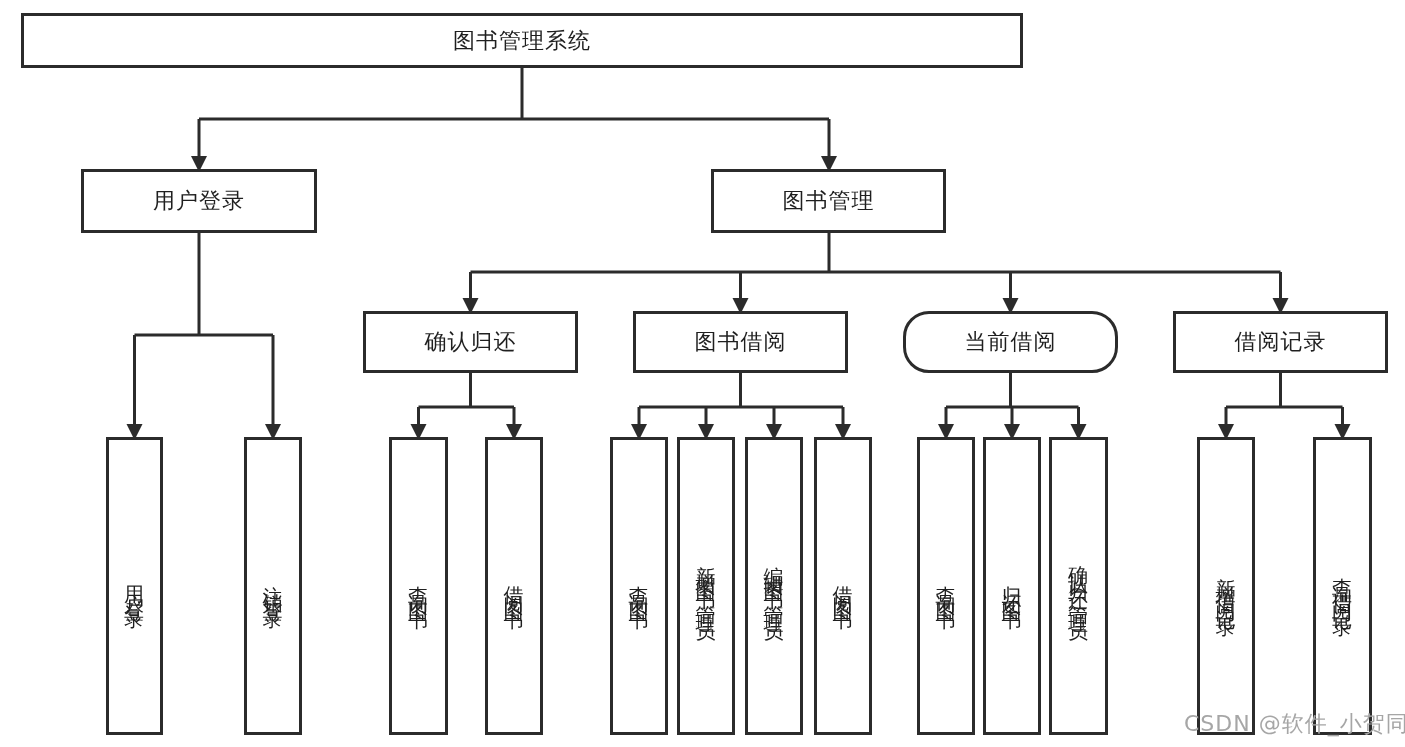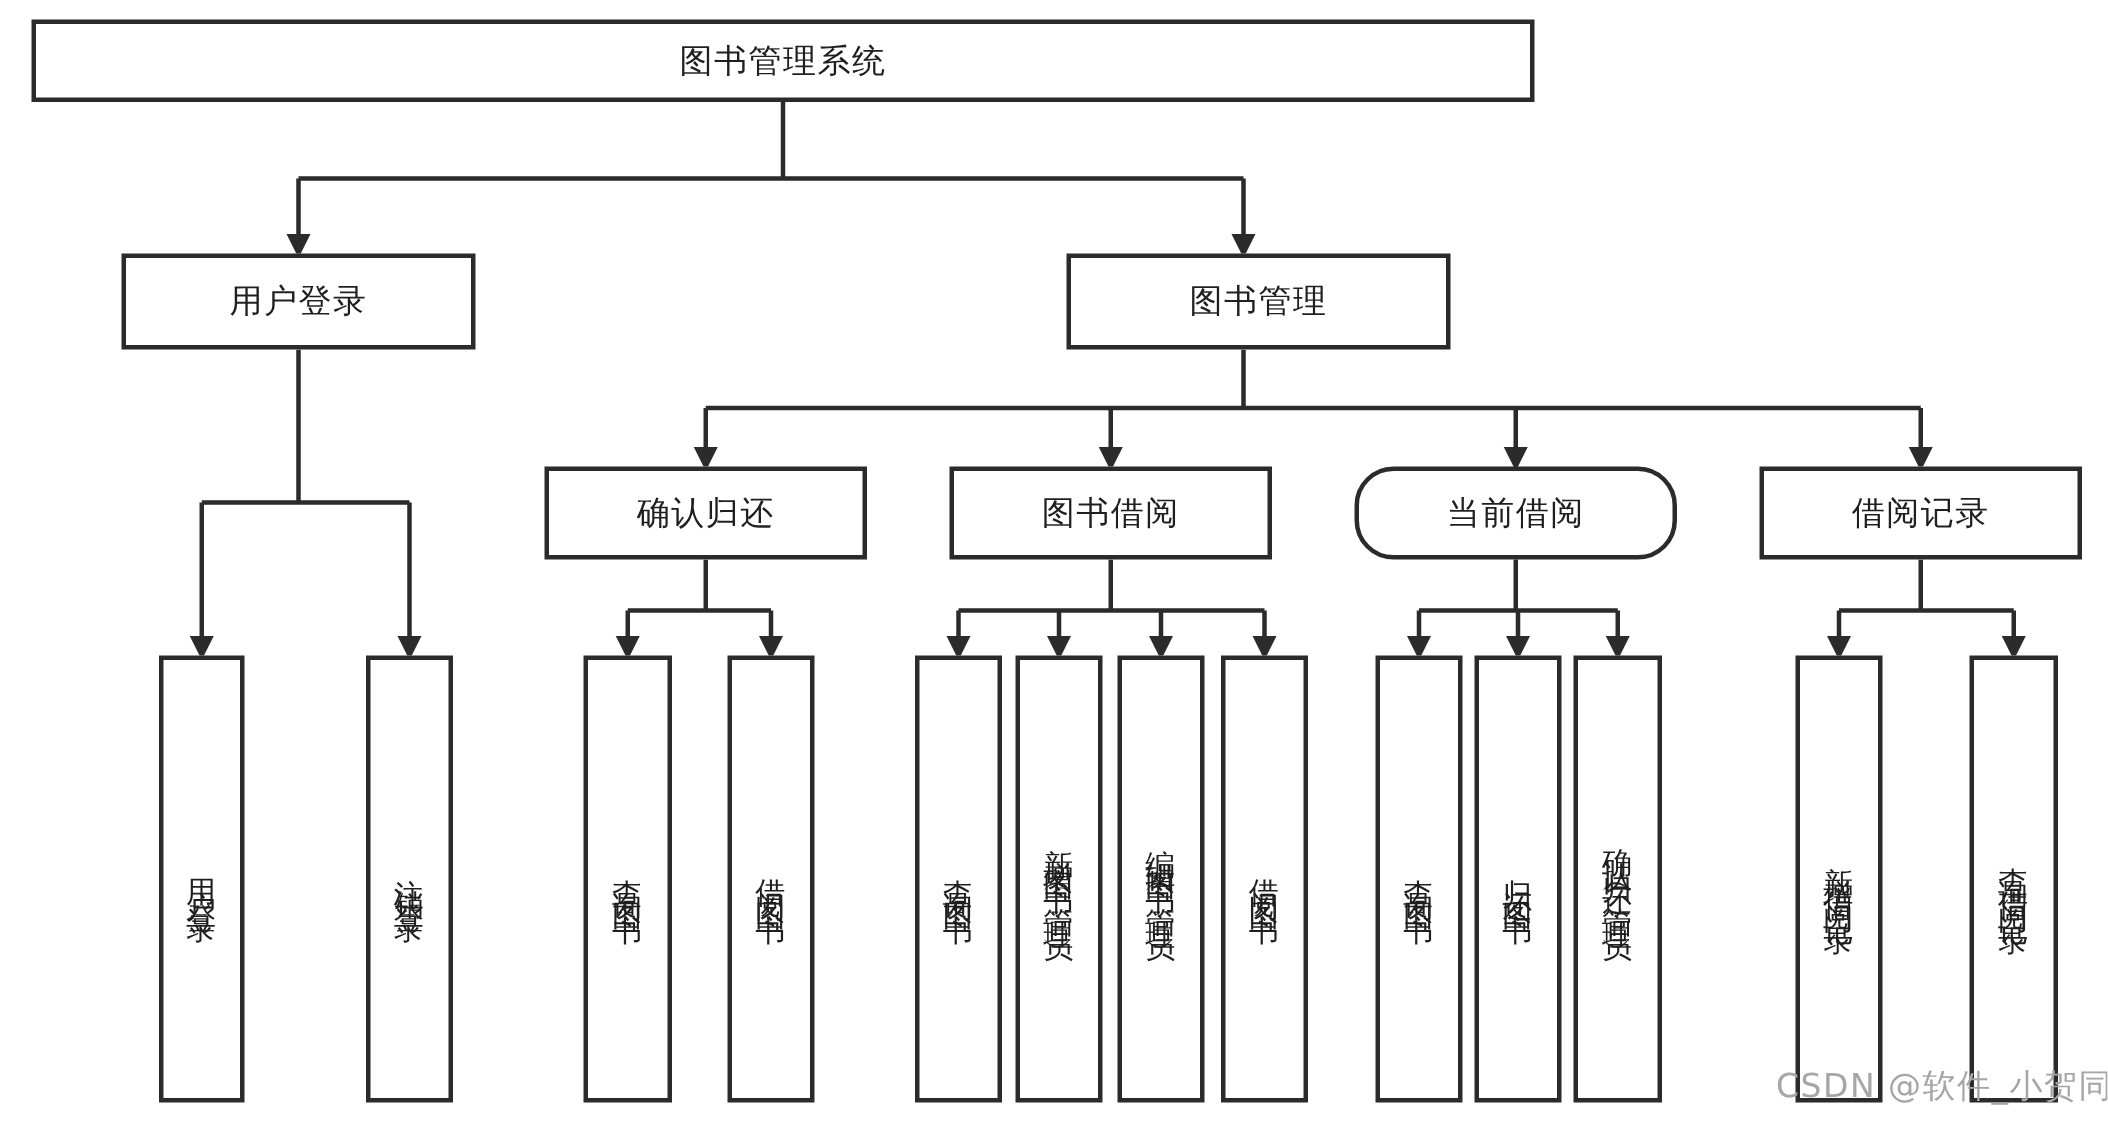--- a/index.html
+++ b/index.html
@@ -100,21 +100,21 @@
       <polygon points="1004,424 1020,424 1012,440"></polygon>
       <polygon points="1070.5,424 1086.5,424 1078.5,440"></polygon>
       <polygon points="1218,424 1234,424 1226,440"></polygon>
       <polygon points="1334.5,424 1350.5,424 1342.5,440"></polygon>
     </g>
   </svg>
 
   <div class="node" style="left:21px; top:13px; width:1002px; height:55px;">图书管理系统</div>
 
   <div class="node" style="left:81px; top:169px; width:236px; height:64px;">用户登录</div>
-  <div class="node" style="left:711px; top:169px; width:256px; height:64px;">图书管理</div>
+  <div class="node" style="left:711px; top:169px; width:235px; height:64px;">图书管理</div>
 
   <div class="node" style="left:363px; top:311px; width:215px; height:62px;">确认归还</div>
   <div class="node" style="left:633px; top:311px; width:215px; height:62px;">图书借阅</div>
   <div class="node" style="left:903px; top:311px; width:215px; height:62px;border-radius:26px;">当前借阅</div>
   <div class="node" style="left:1173px; top:311px; width:215px; height:62px;">借阅记录</div>
 
   <div class="node leaf" style="left:106px; top:437px; width:57px; height:298px;">用户登录</div>
   <div class="node leaf" style="left:244px; top:437px; width:58px; height:298px;">注销登录</div>
 
   <div class="node leaf" style="left:389px; top:437px; width:59px; height:298px;">查询图书</div>

